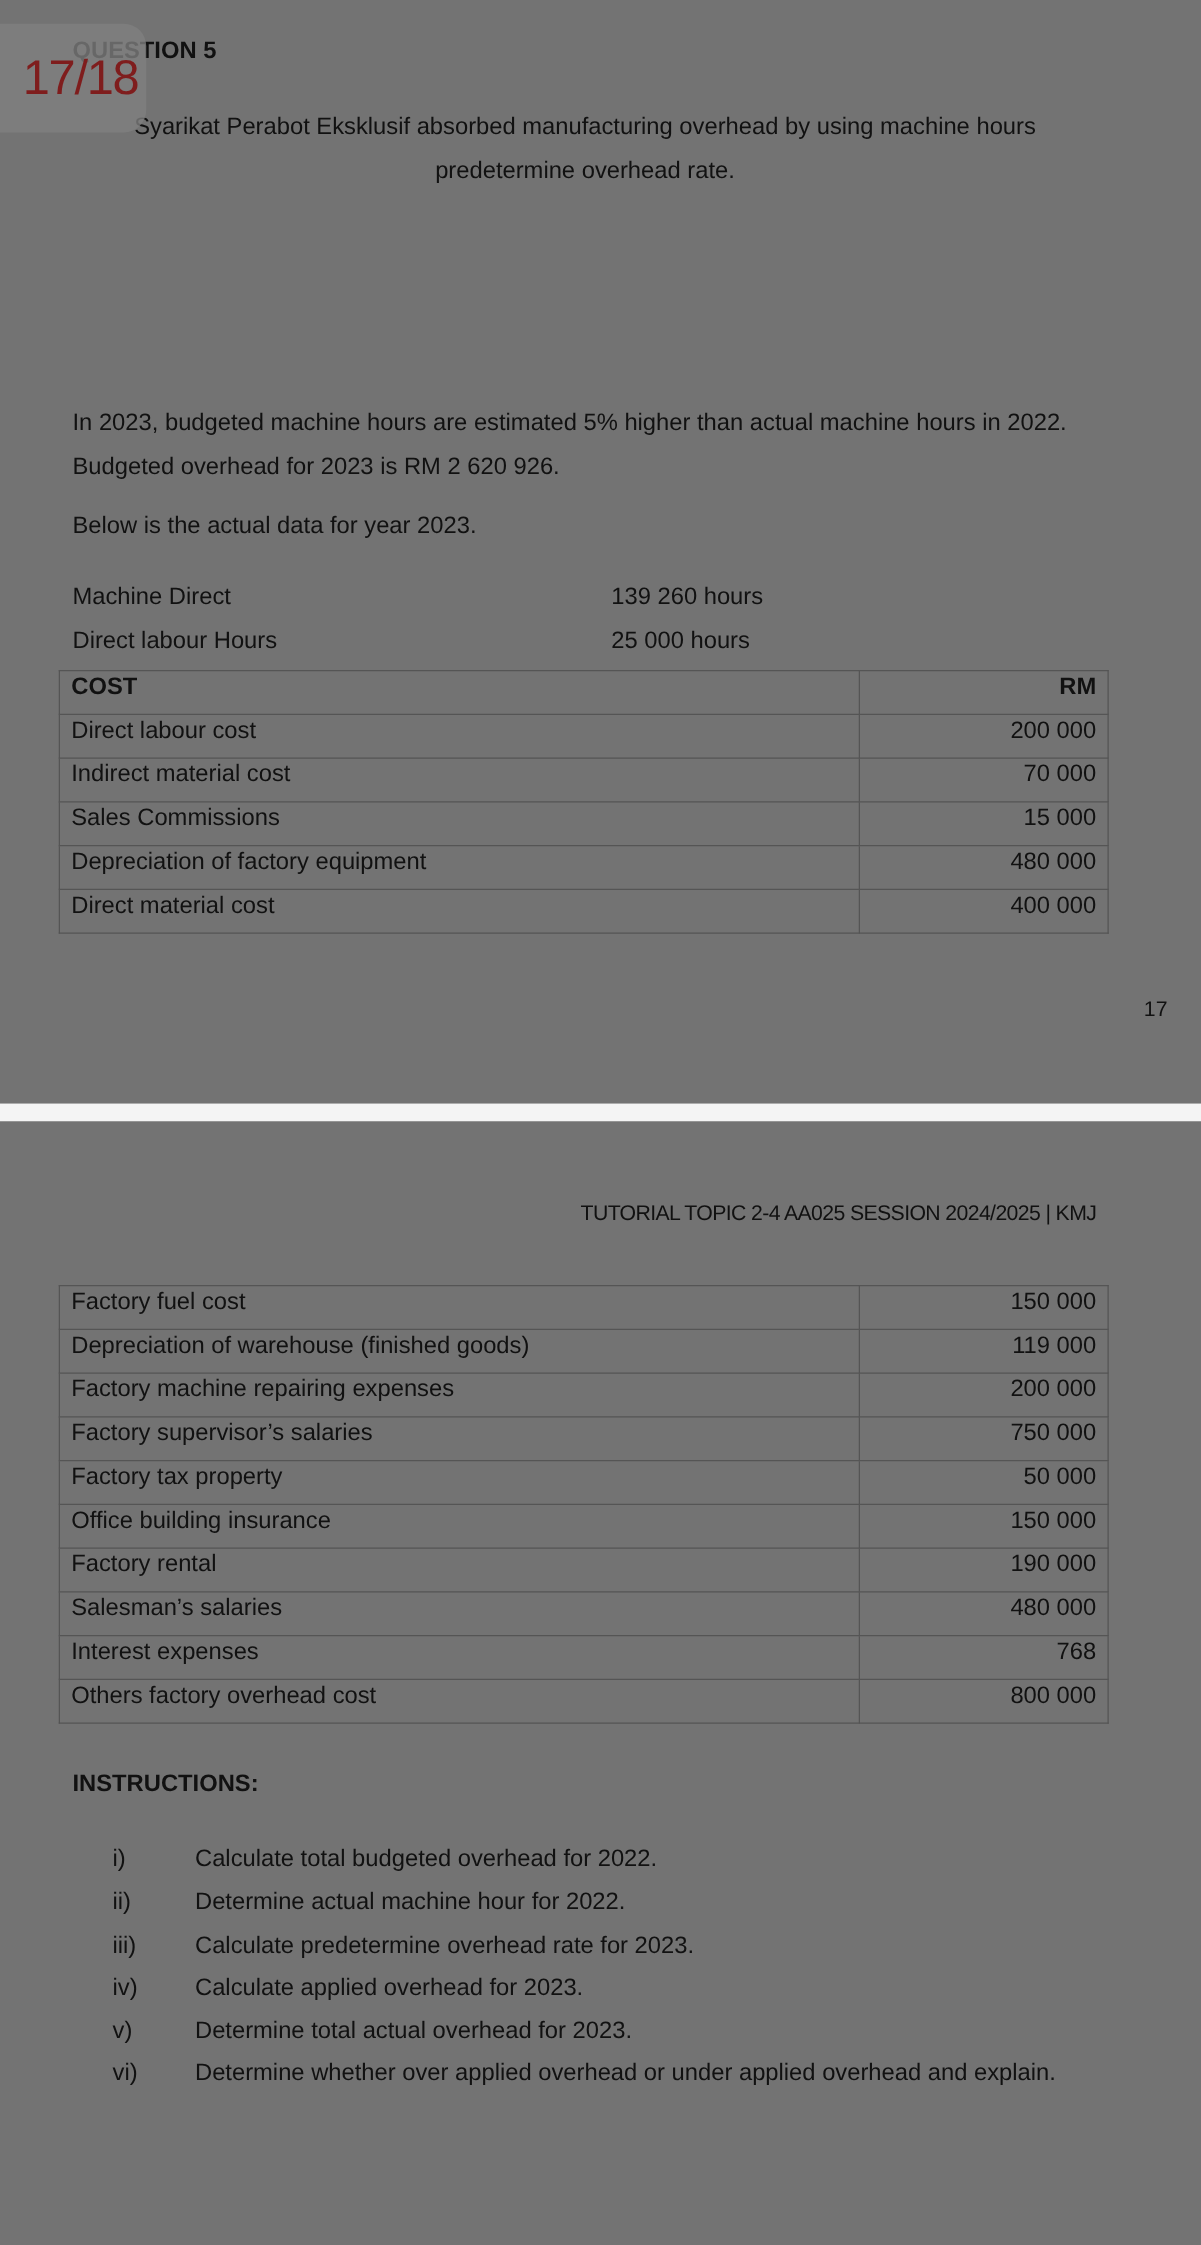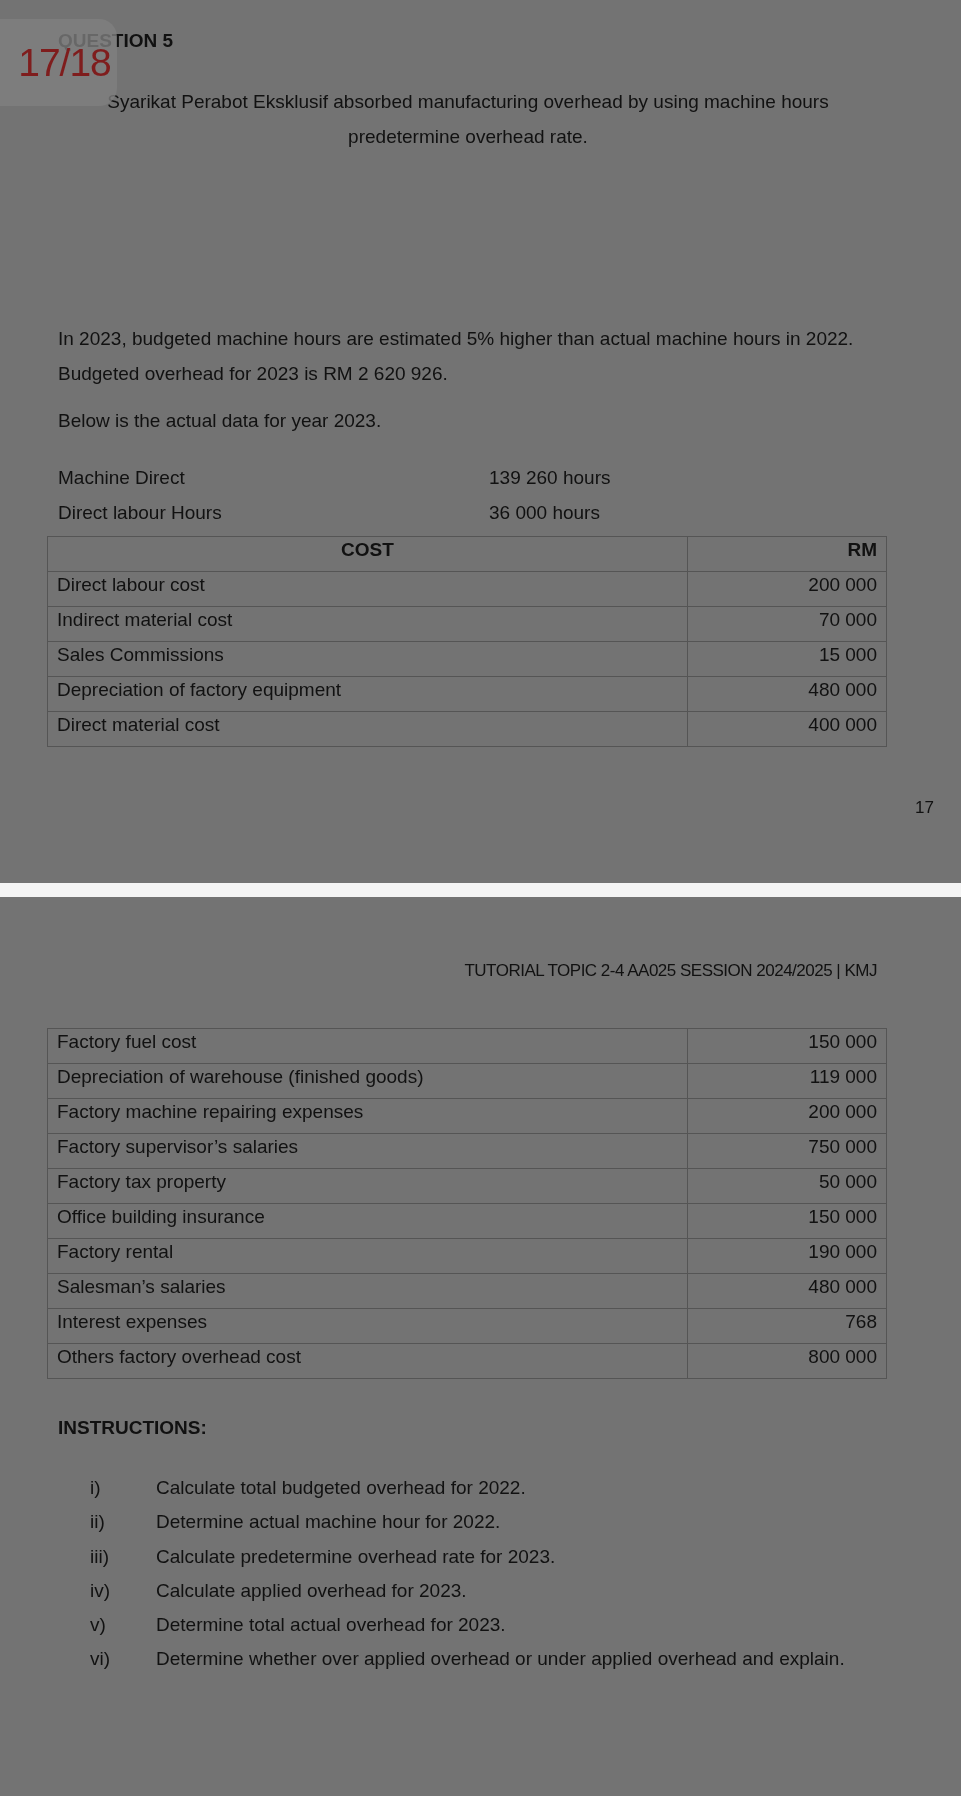--- a/index.html
+++ b/index.html
@@ -22,21 +22,21 @@
   .p3 { top:309px;margin-top:12px; }
   .p4 { top:403px; }
   .kv { position:absolute; font-size:19px; }
   .kv .k { position:absolute; left:58px; white-space:nowrap; }
   .kv .v { position:absolute; left:477px; white-space:nowrap;margin-left:12px; }
   .kv1 { top:467px; } .kv2 { top:502px; }
 
   table.cost { position:absolute; left:47px; width:840px; border-collapse:collapse; font-size:19px; }
   table.cost td { border:1.5px solid #555; height:34px; padding:0 9px; vertical-align:top; line-height:26px; }
   table.cost td.num { text-align:right; width:180px; }
-  table.cost th { border:1.5px solid #555; height:34px; padding:0 9px; vertical-align:top; line-height:26px; font-weight:bold; text-align:center; }
+  table.cost th { border:1.5px solid #555; height:34px; padding:0 9px; vertical-align:top; line-height:26px; font-weight:bold; text-align:left; }
   table.cost th.num { text-align:right; }
   #t1 { top:536px; }
   #t2 { top:131px; }
 
   .page-num { position:absolute; top:798px; left:0; width:934px; text-align:right; font-size:17px; }
   .running-header { position:absolute; top:64px; right:84px; font-size:17px; letter-spacing:-0.5px; }
   .instr-title { position:absolute; left:58px; top:520px; font-size:19px; font-weight:bold; }
   .instr { position:absolute; left:58px; font-size:19px; }
   .instr .n { position:absolute; left:32px; width:60px; }
   .instr .t { position:absolute; left:98px; white-space:nowrap; }
@@ -51,21 +51,21 @@
   <div class="para p1">Syarikat Perabot Eksklusif absorbed manufacturing overhead by using machine hours predetermine overhead rate.</div>
   <div class="para p3">In 2023, budgeted machine hours are estimated 5% higher than actual machine hours in 2022. Budgeted overhead for 2023 is RM 2 620 926.</div>
   <div class="para p4">Below is the actual data for year 2023.</div>
 
   <div class="kv kv1">
     <span class="k">Machine Direct</span>
     <span class="v">139 260 hours</span>
   </div>
   <div class="kv kv2">
     <span class="k">Direct labour Hours</span>
-    <span class="v">36 000 hours</span>
+    <span class="v">25 000 hours</span>
   </div>
 
   <table class="cost" id="t1">
     <tbody>
         <tr>
       <th>COST</th>
       <th class="num">RM</th>
     </tr>
     <tr>
           <td>Direct labour cost</td>

